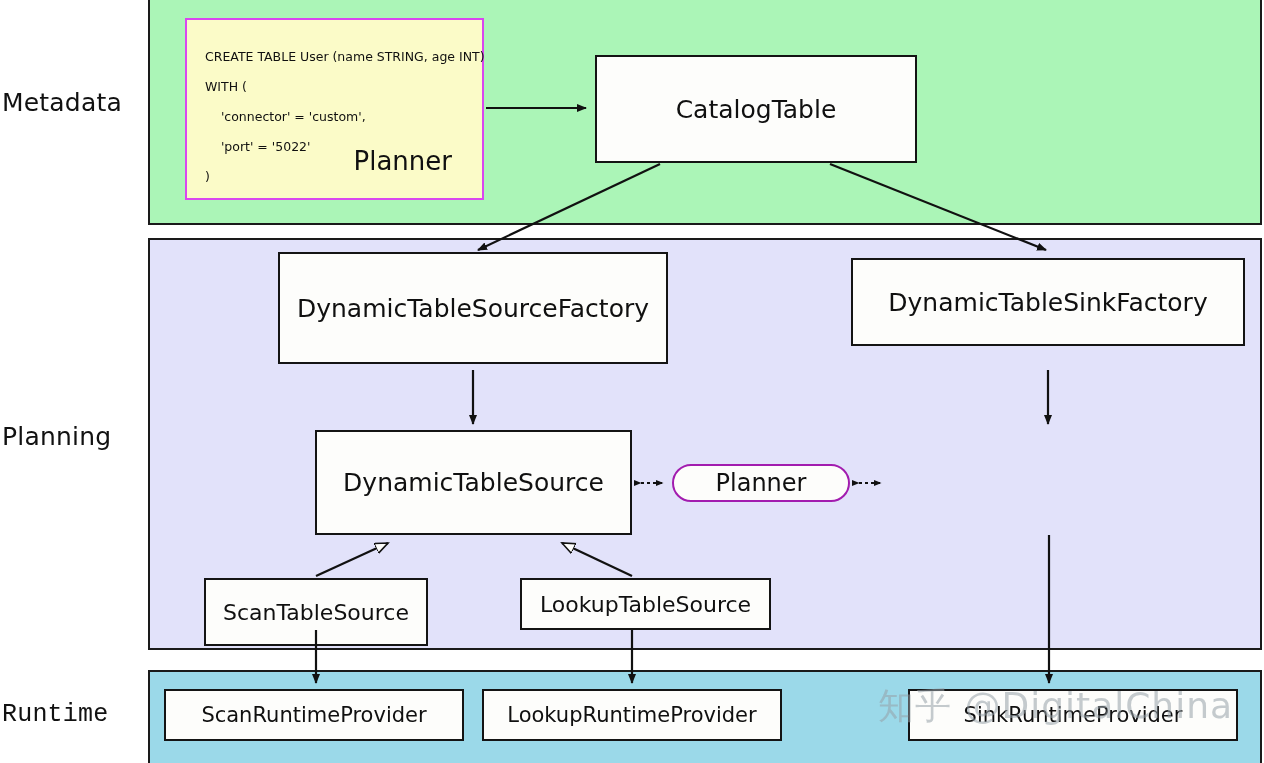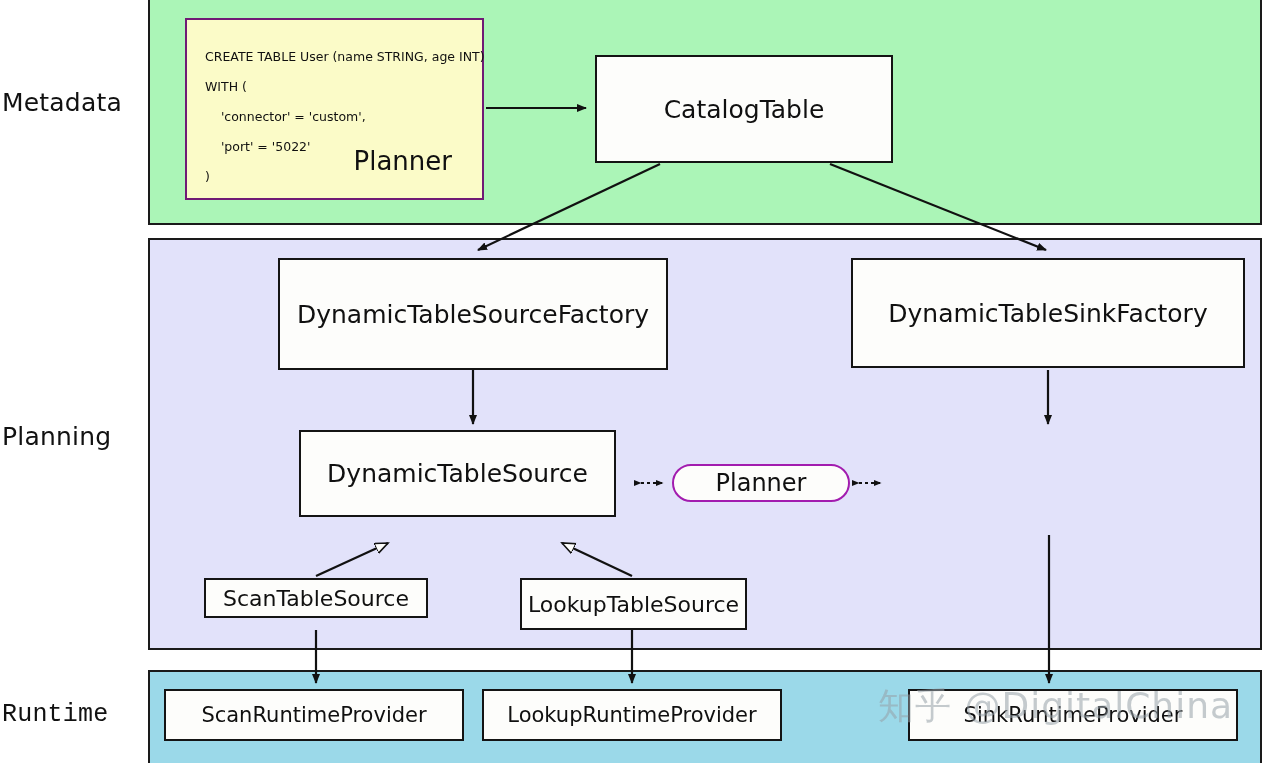--- a/index.html
+++ b/index.html
@@ -52,47 +52,47 @@
     color: #101010;
     font-size: 25px;
     white-space: nowrap;
   }
 
   
   .catalog-box {
     position: absolute;
     left: 185px; top: 18px; width: 299px; height: 182px;
     background: #FBFBC8;
-    border: 2px solid #701a75;
+    border: 2px solid #d946ef;
     box-sizing: border-box;
   }
   .catalog-ddl {
     position: absolute;
     left: 18px; top: 22px;
     font-size: 12.5px;
     line-height: 30px;
     color: #101010;
     white-space: pre;
   }
   .catalog-title {
     position: absolute;
     right: 30px; bottom: 22px;
     font-size: 26px;
     color: #101010;
   }
 
-  .n-catalogtable        { left: 595px;  top: 55px;  width: 298px; height: 108px; }
-
-  
-  .n-sourcefactory       { left: 278px;  top: 258px; width: 390px; height: 112px; }
-  .n-sinkfactory         { left: 851px;  top: 258px; width: 394px; height: 110px; }
-  .n-dynsource           { left: 299px;  top: 430px; width: 317px; height: 87px; }
+  .n-catalogtable        { left: 595px;  top: 55px;  width: 322px; height: 108px; }
+
+  
+  .n-sourcefactory       { left: 278px;  top: 252px; width: 390px; height: 112px; }
+  .n-sinkfactory         { left: 851px;  top: 258px; width: 394px; height: 88px; }
+  .n-dynsource           { left: 315px;  top: 430px; width: 317px; height: 105px; }
   .n-dynsink             { left: 890px;  top: 430px; width: 317px; height: 105px; }
-  .n-scantablesource     { left: 204px;  top: 578px; width: 224px; height: 40px;  font-size: 22px; }
-  .n-lookuptablesource   { left: 520px;  top: 578px; width: 227px; height: 52px;  font-size: 22px; }
+  .n-scantablesource     { left: 204px;  top: 578px; width: 224px; height: 68px;  font-size: 22px; }
+  .n-lookuptablesource   { left: 520px;  top: 578px; width: 251px; height: 52px;  font-size: 22px; }
 
   .planner {
     position: absolute;
     left: 672px; top: 464px; width: 178px; height: 38px;
     background: #fdfdfb;
     border: 2px solid #a21caf;
     border-radius: 19px;
     box-sizing: border-box;
     display: flex;
     align-items: center;

